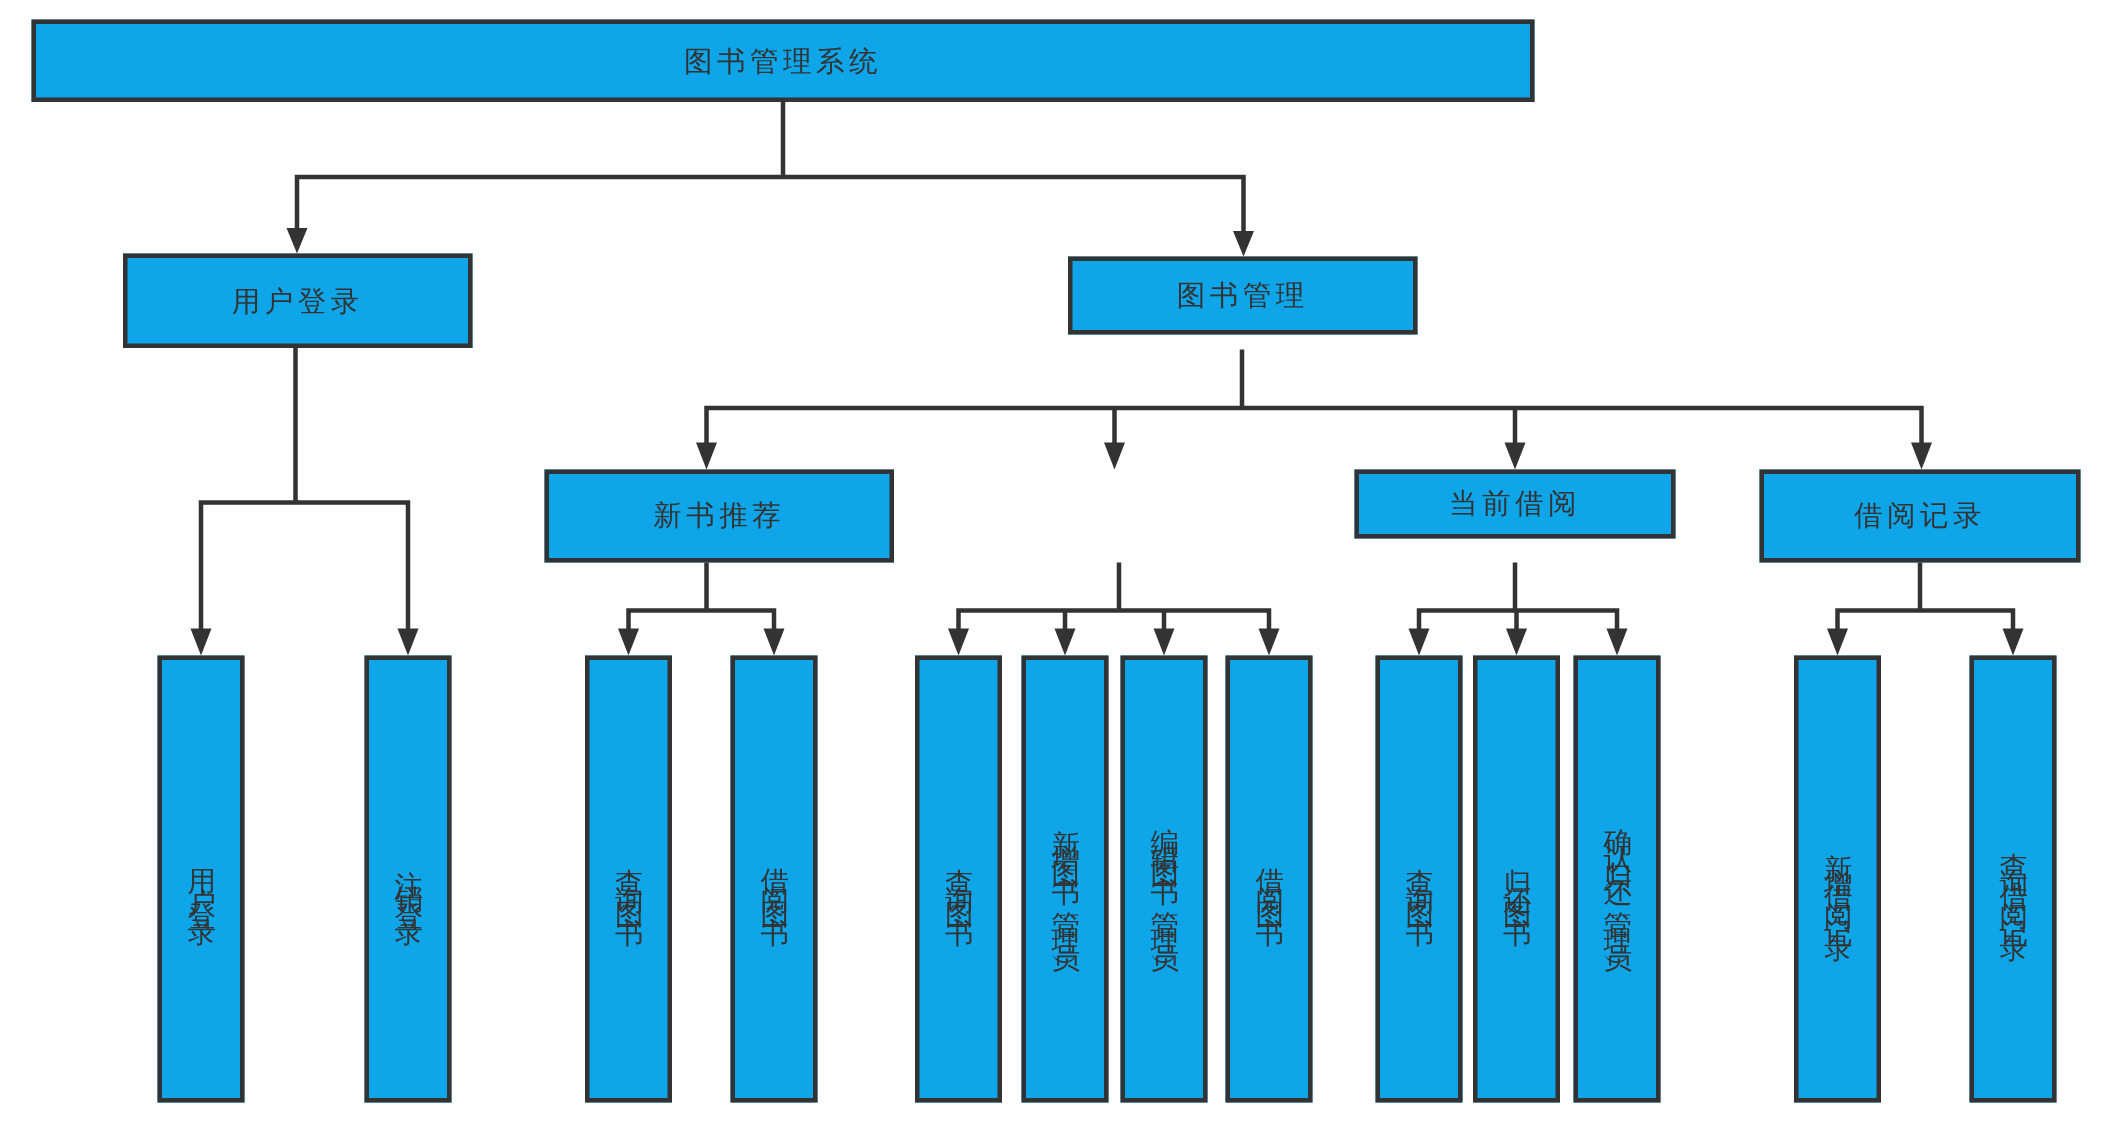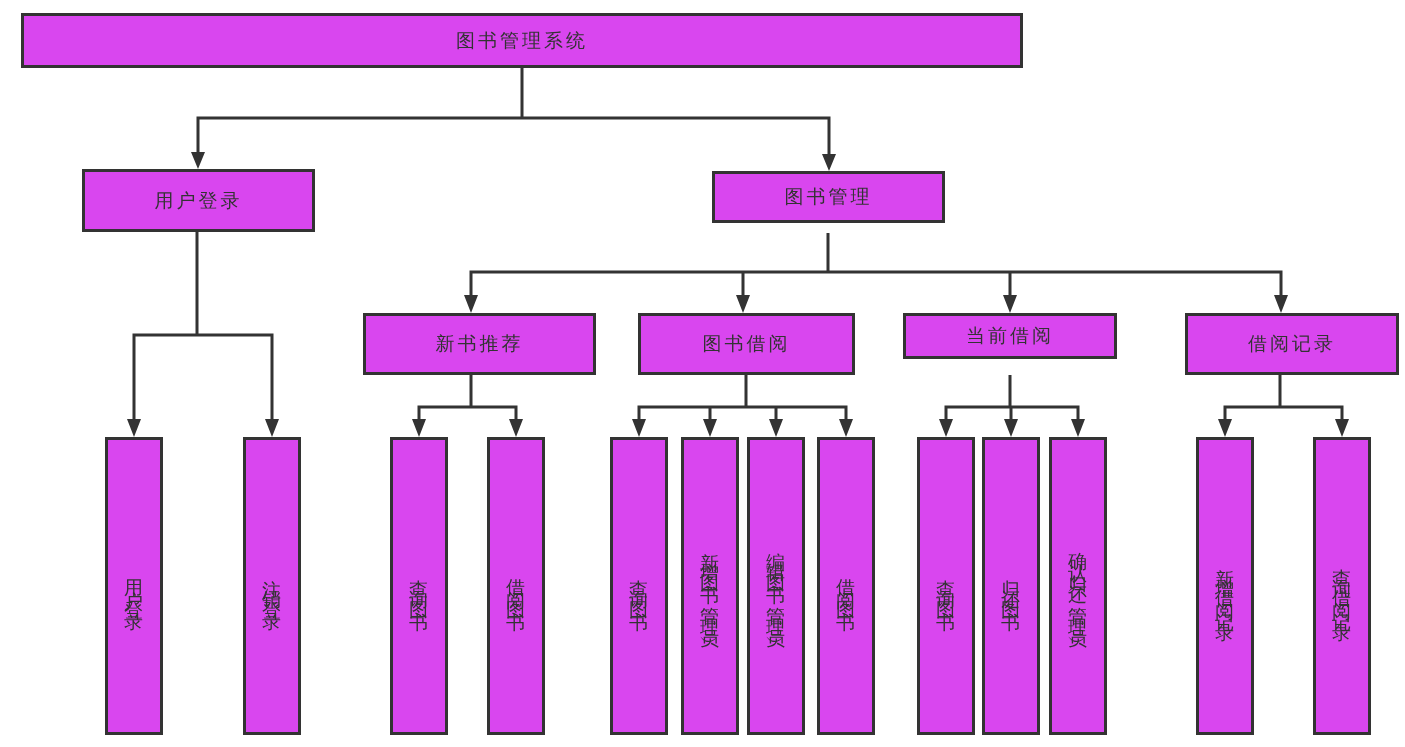--- a/index.html
+++ b/index.html
@@ -22,21 +22,21 @@
     fill: none;
   }
   .connectors path.ar {
     fill: #333333;
     stroke: none;
   }
   .box {
     position: absolute;
     box-sizing: border-box;
     border: 3px solid #333333;
-    background: #d946ef;
+    background: #0ea5e9;
     display: flex;
     align-items: center;
     justify-content: center;
     color: #333333;
   }
   .hbox span {
     font-size: 19px;
     letter-spacing: 3px;
     color: #333333;
     white-space: nowrap;
@@ -97,27 +97,24 @@
   <div class="box hbox" style="left:82px; top:169px; width:233px; height:63px;">
     <span>用户登录</span>
   </div>
   <div class="box hbox" style="left:712px; top:171px; width:233px; height:52px;">
     <span>图书管理</span>
   </div>
 
   <div class="box hbox" style="left:363px; top:313px; width:233px; height:62px;">
     <span>新书推荐</span>
   </div>
-  <div class="box hbox" style="left:638px; top:313px; width:217px; height:62px;">
-    <span>图书借阅</span>
-  </div>
   <div class="box hbox" style="left:903px; top:313px; width:214px; height:46px;">
     <span>当前借阅</span>
   </div>
-  <div class="box hbox" style="left:1173px; top:313px; width:214px; height:62px;margin-left:12px;">
+  <div class="box hbox" style="left:1173px; top:313px; width:214px; height:62px;">
     <span>借阅记录</span>
   </div>
 
   <div class="box vbox" style="left:105px;">
     <span>用户登录</span>
   </div>
   <div class="box vbox" style="left:243px;">
     <span>注销登录</span>
   </div>
 

